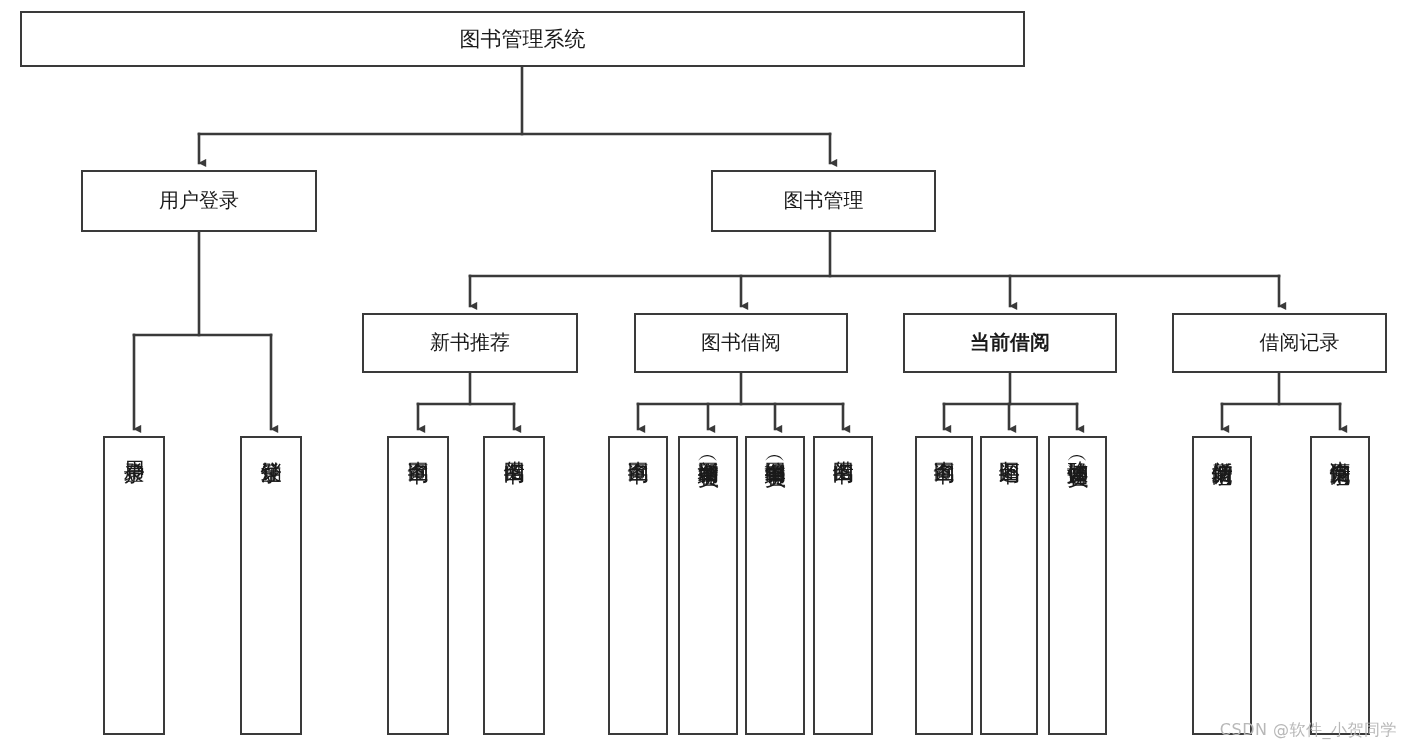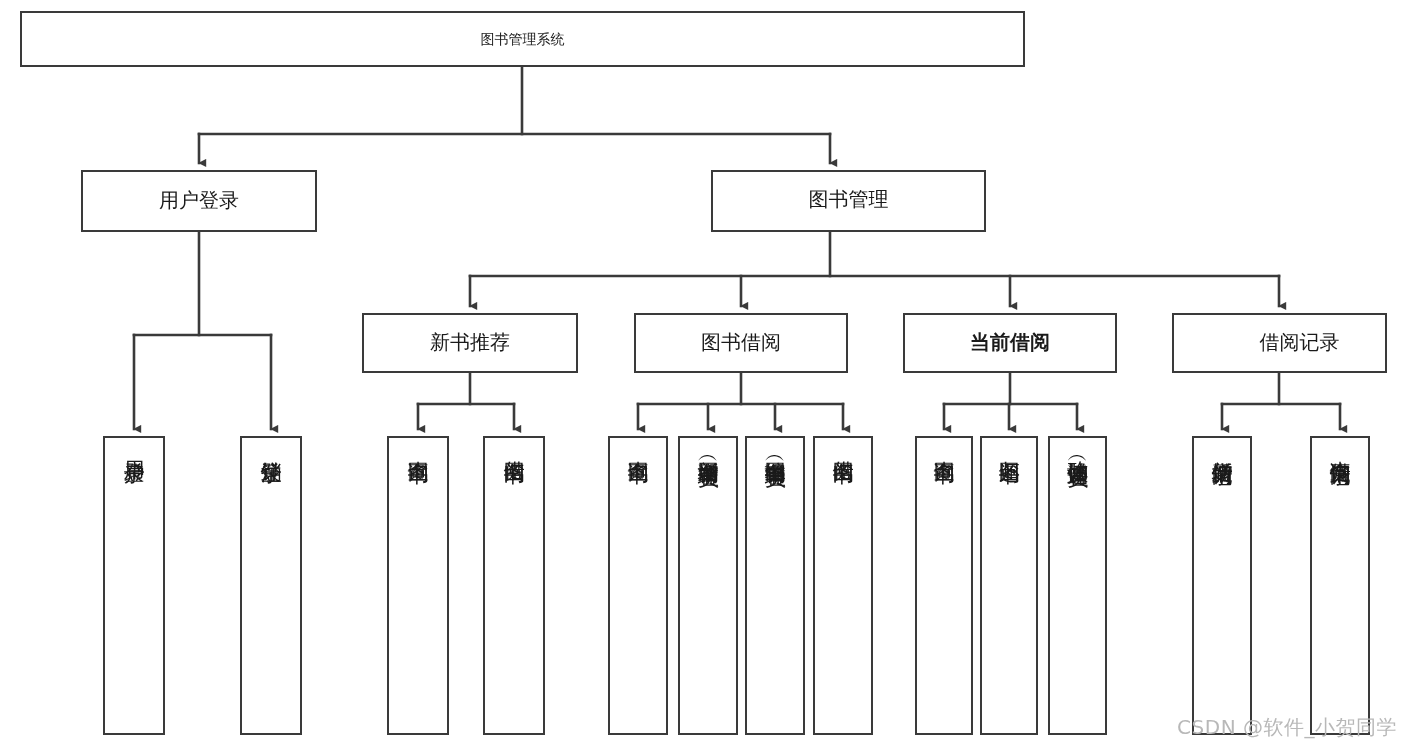--- a/index.html
+++ b/index.html
@@ -40,21 +40,21 @@
     padding: 2px 4px;
   }
   .node-label {
     display: block;
     text-align: center;
     line-height: 1.18;
     white-space: nowrap;
   }
   
   .node.root .node-label {
-    font-size: 14px;
+    font-size: 21px;
   }
   
   .node.mid .node-label {
     font-size: 20px;
   }
   
   .node.leaf {
     align-items: flex-start;
     justify-content: center;
     padding-top: 6px;
@@ -64,21 +64,21 @@
     text-orientation: upright;
     font-size: 21px;
     line-height: 1.08;
     letter-spacing: 1px;
     white-space: nowrap;
   }
   .watermark {
     position: absolute;
     right: 8px;
     bottom: 6px;
-    font-size: 20px;
+    font-size: 16px;
     color: #b8b8b8;
     white-space: nowrap;
     letter-spacing: 0.5px;
   }
 </style>
 </head>
 <body>
 
 <div id="canvas">
 
@@ -132,21 +132,21 @@
     </g>
   </svg>
 
   <div class="node horiz root" style="left: 20px; top: 11px; width: 1005px; height: 56px; border-color: rgb(58, 58, 58); background: rgb(255, 255, 255); color: rgb(26, 26, 26);">
     <span class="node-label">图书管理系统</span>
   </div>
 
   <div class="node horiz mid" style="left: 81px; top: 170px; width: 236px; height: 62px; border-color: rgb(58, 58, 58); background: rgb(255, 255, 255); color: rgb(26, 26, 26);">
     <span class="node-label">用户登录</span>
   </div>
-  <div class="node horiz mid" style="left: 711px; top: 170px; width: 275px; height: 62px; border-color: rgb(58, 58, 58); background: rgb(255, 255, 255); color: rgb(26, 26, 26); font-family: Liberation Mono, monospace;">
+  <div class="node horiz mid" style="left: 711px; top: 170px; width: 225px; height: 62px; border-color: rgb(58, 58, 58); background: rgb(255, 255, 255); color: rgb(26, 26, 26);">
     <span class="node-label">图书管理</span>
   </div>
 
   <div class="node horiz mid" style="left: 362px; top: 313px; width: 216px; height: 60px; border-color: rgb(58, 58, 58); background: rgb(255, 255, 255); color: rgb(26, 26, 26);">
     <span class="node-label">新书推荐</span>
   </div>
   <div class="node horiz mid" style="left: 634px; top: 313px; width: 214px; height: 60px; border-color: rgb(58, 58, 58); background: rgb(255, 255, 255); color: rgb(26, 26, 26);">
     <span class="node-label">图书借阅</span>
   </div>
   <div class="node horiz mid" style="left: 903px; top: 313px; width: 214px; height: 60px; border-color: rgb(58, 58, 58); background: rgb(255, 255, 255); color: rgb(26, 26, 26); font-weight: bold;">

